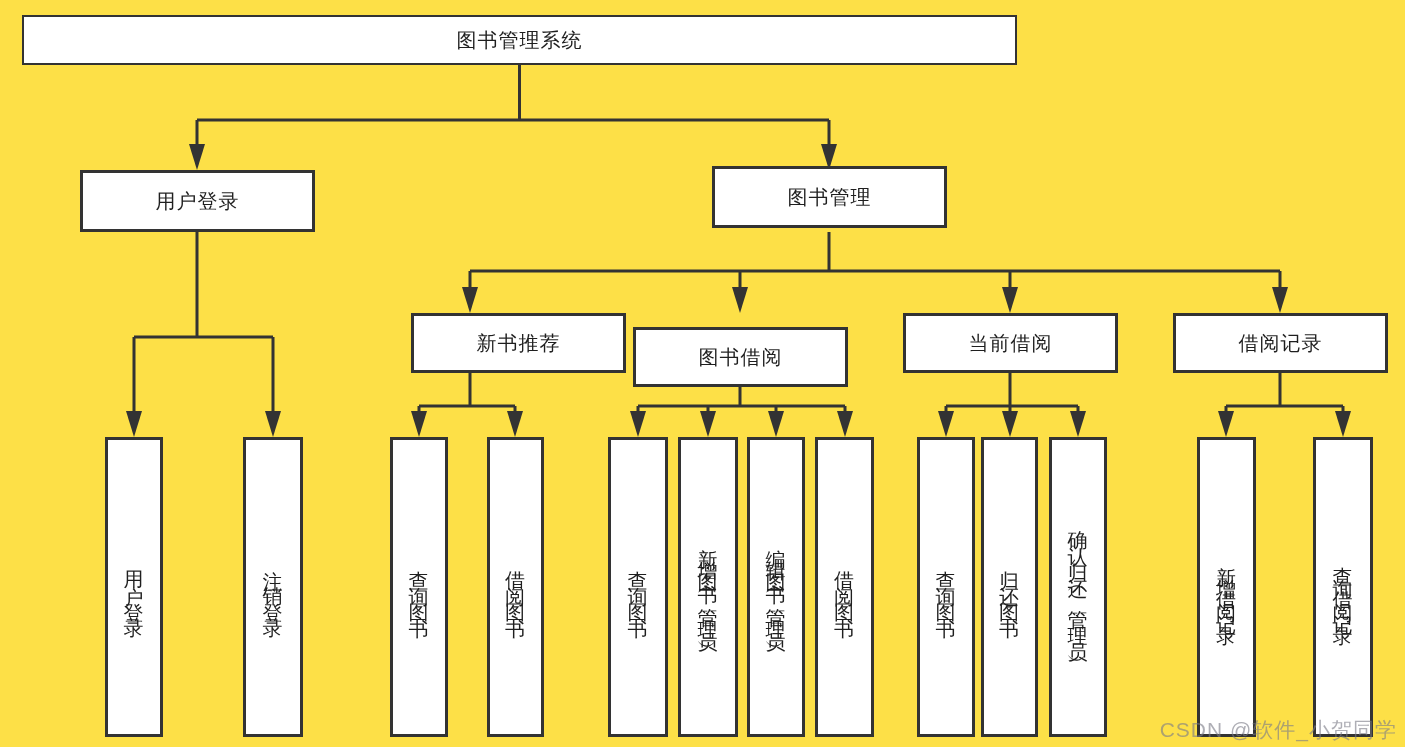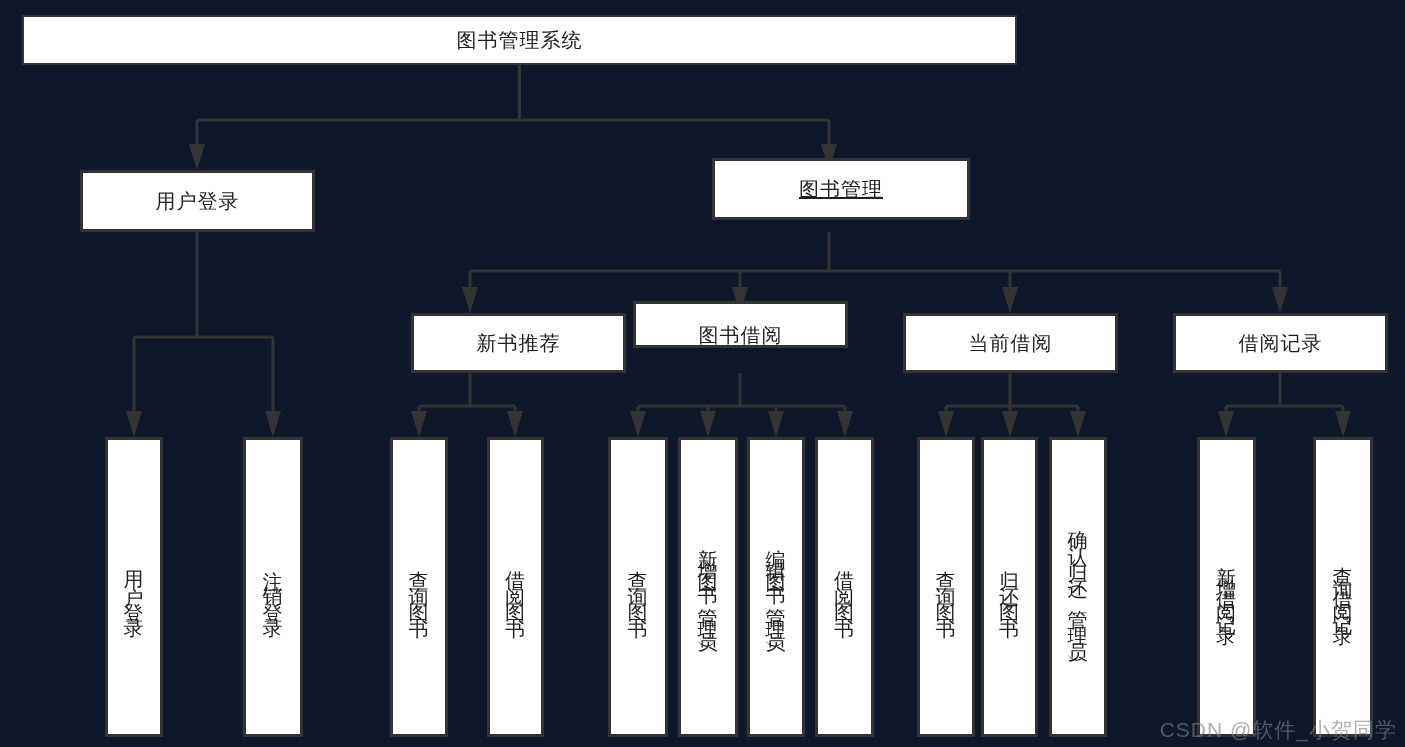--- a/index.html
+++ b/index.html
@@ -1,20 +1,20 @@
 <!DOCTYPE html>
 <html><head>
 <meta charset="utf-8">
 <style>
   html, body { margin: 0; padding: 0; background: #ffffff; }
   #stage {
     position: relative;
     width: 1405px;
     height: 747px;
-    background: #0f172a;
+    background: #fde047;
     font-family: "Liberation Sans", sans-serif;
     overflow: hidden;
   }
   #connectors {
     position: absolute;
     left: 0; top: 0;
     width: 1405px; height: 747px;
     pointer-events: none;
   }
   .node {
@@ -42,23 +42,23 @@
     font-size: 20px;
     line-height: 1;
     color: #1f1f1f;
     white-space: nowrap;
   }
   .ls16 { letter-spacing: 16px; }
   .ls12 { letter-spacing: 12px; }
   
   #n-root        { left: 22px;   top: 15px;  width: 995px; height: 50px; }
   #n-user-login  { left: 80px;   top: 170px; width: 235px; height: 62px; }
-  #n-book-mgmt   { left: 712px;  top: 158px; width: 258px; height: 62px; text-decoration: underline; }
+  #n-book-mgmt   { left: 712px;  top: 166px; width: 235px; height: 62px; }
   #n-new-rec     { left: 363px;  top: 313px; width: 215px; height: 60px; margin-left: 48px; }
-  #n-book-borrow { left: 633px;  top: 301px; width: 215px; height: 47px; align-items: flex-end; }
+  #n-book-borrow { left: 633px;  top: 327px; width: 215px; height: 60px; }
   #n-cur-borrow  { left: 903px;  top: 313px; width: 215px; height: 60px; text-align: right; }
   #n-borrow-rec  { left: 1173px; top: 313px; width: 215px; height: 60px; justify-content: center; }
   .leaf { top: 437px; height: 300px; }
   #l-user-login  { left: 105px;  width: 58px; }
   #l-logout      { left: 243px;  width: 60px; }
   #l-rec-query   { left: 390px;  width: 58px; }
   #l-rec-borrow  { left: 487px;  width: 57px; }
   #l-bb-query    { left: 608px;  width: 60px; }
   #l-bb-add      { left: 678px;  width: 60px; }
   #l-bb-edit     { left: 747px;  width: 58px; }

